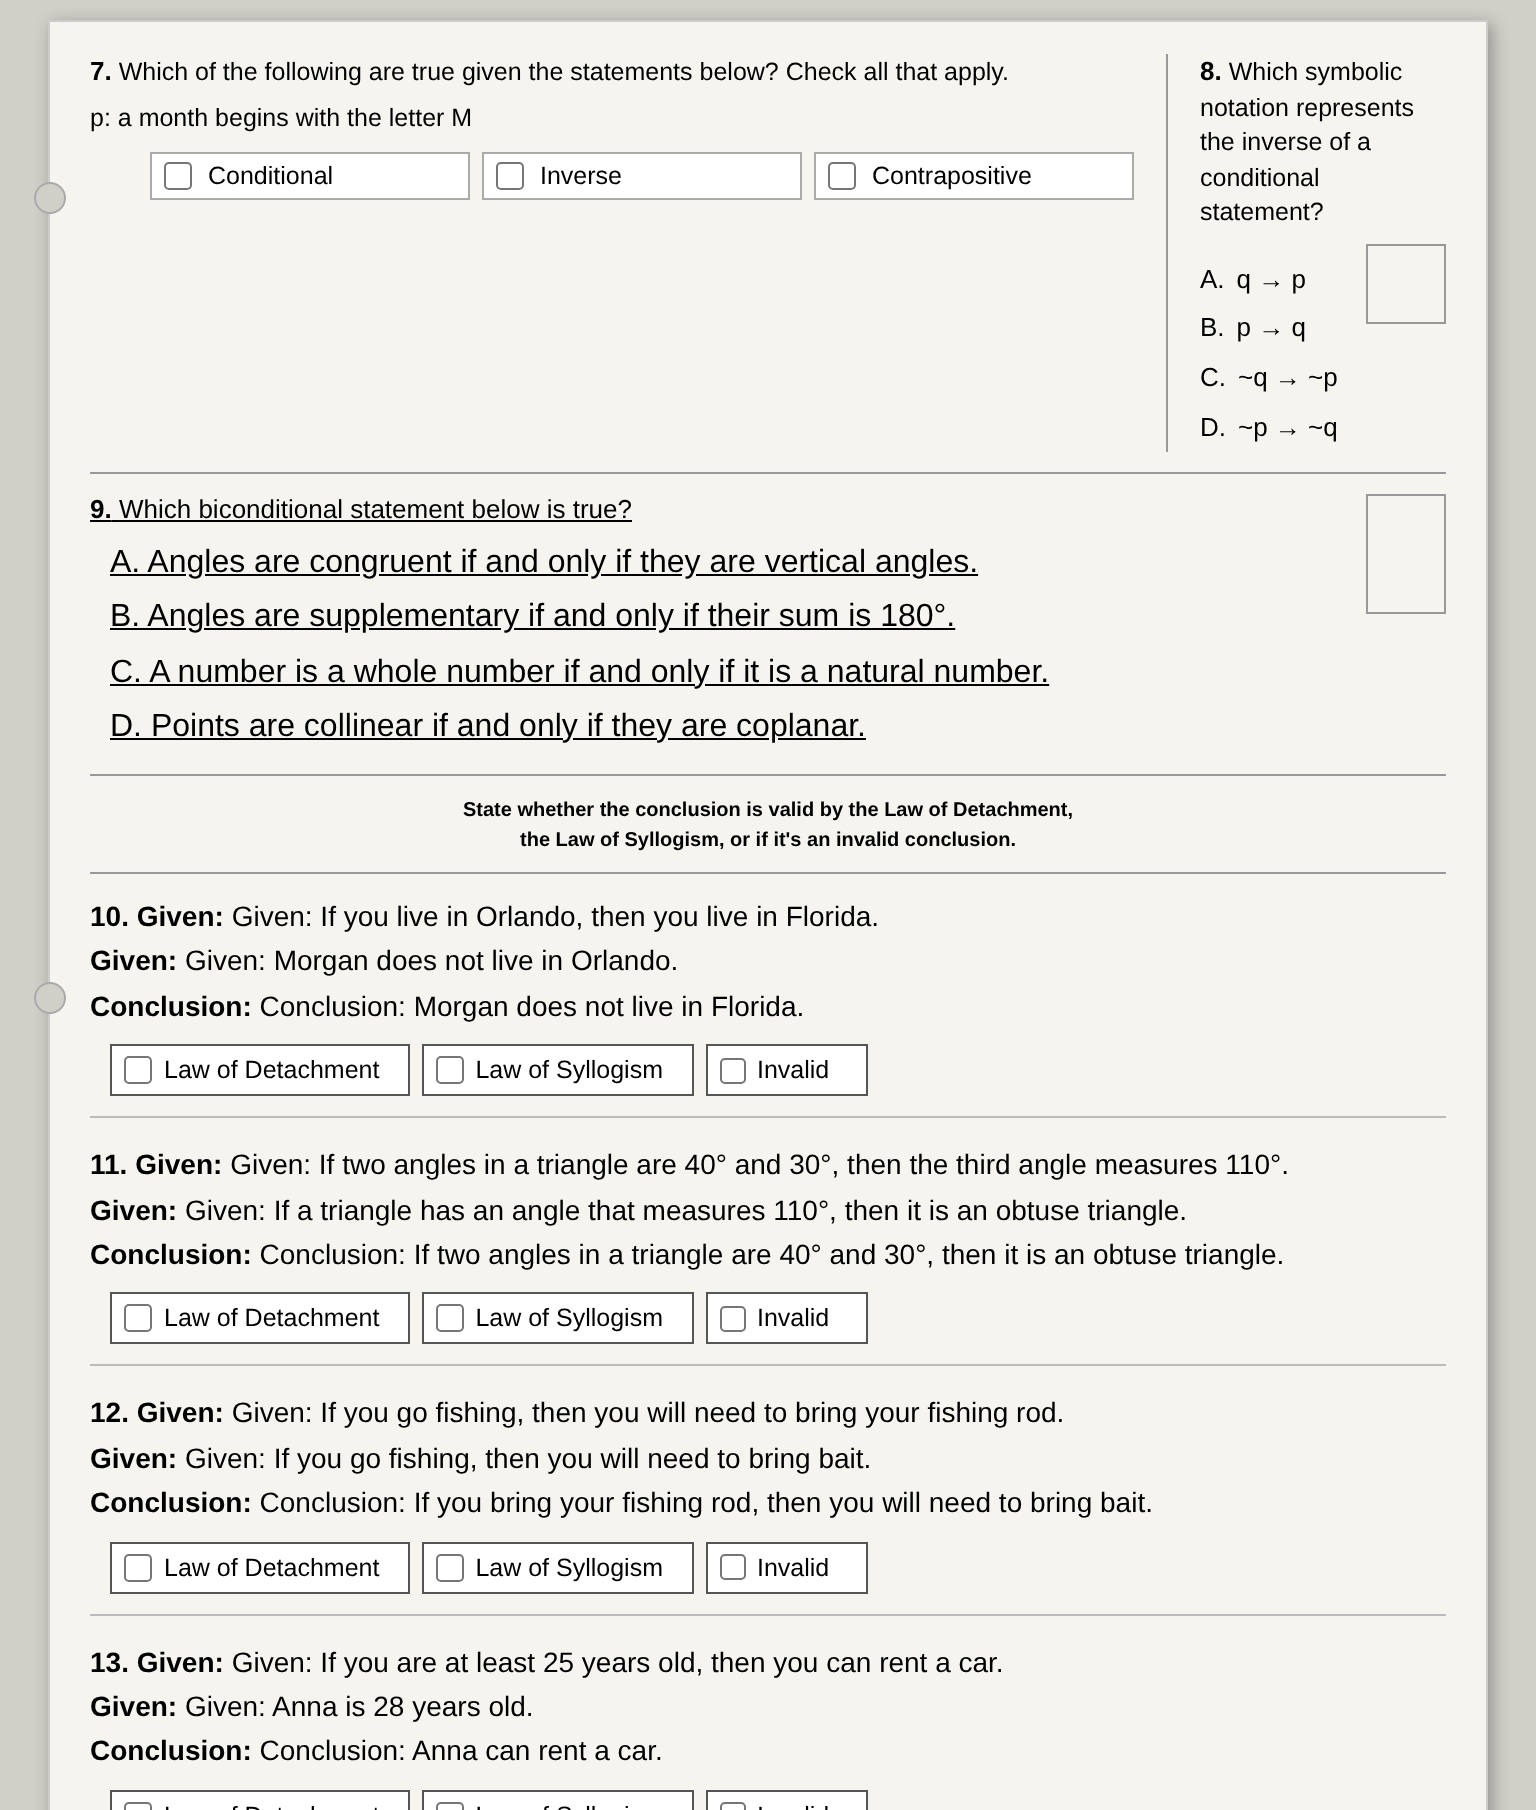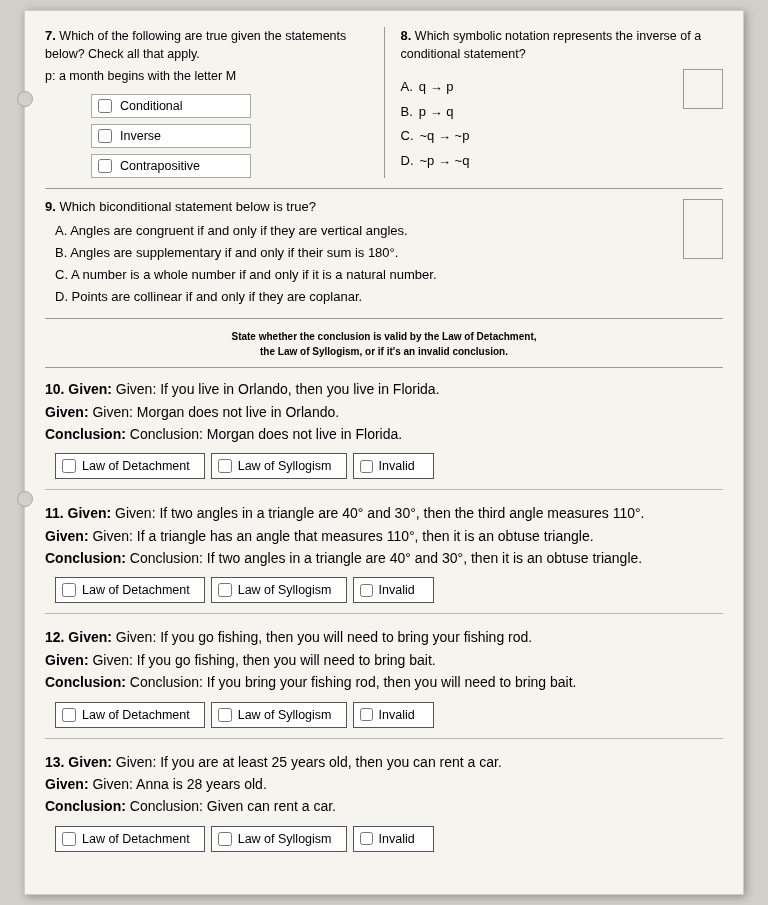--- a/index.html
+++ b/index.html
@@ -42,23 +42,22 @@
       margin-bottom: 4px;
       line-height: 1.4;
     }
     .statements {
       font-size: 12.5px;
       margin-bottom: 8px;
       line-height: 1.5;
     }
     .checkbox-group {
       display: flex;
-      flex-direction: column;
-      gap: 6px;
-      margin-left: 46px;
+      gap: 6px;
+      margin-left: 30px;
     }
     .checkbox-row {
       display: flex;
       align-items: center;
       gap: 8px;
       background: white;
       border: 1px solid #aaa;
       padding: 4px 12px 4px 6px;
       font-size: 12.5px;
       width: 160px;
@@ -87,21 +86,21 @@
     .q9-section {
       border-bottom: 1px solid #999;
       padding-bottom: 10px;
       margin-bottom: 10px;
     }
     .q9-title {
       font-size: 13px;
       margin-bottom: 6px;
     }
     .q9-options {
-      font-size: 13px;
+      font-size: 16px;
       line-height: 1.7;
       margin-left: 10px;
     }
     .q9-answer-box {
       width: 40px;
       height: 60px;
       border: 1px solid #999;
       float: right;
     }
     .instruction-box {
@@ -229,21 +228,21 @@
             <span>D.</span>
             <span>~p → ~q</span>
           </div>
         </div>
         <div class="answer-box"></div>
       </div>
     </div>
   </div>
 
   <div class="q9-section">
-    <div style="display:flex; justify-content:space-between; align-items:flex-start;">
+    <div style="display:flex; justify-content:space-between; align-items:flex-start;text-decoration:underline;">
       <div style="flex:1;">
         <div class="q9-title">
           <span class="q7-num">9.</span>
           <span>Which biconditional statement below is true?</span>
         </div>
         <div class="q9-options">
           <div>A.  Angles are congruent if and only if they are vertical angles.</div>
           <div>B.  Angles are supplementary if and  only if their sum is 180°.</div>
           <div>C.  A number is a whole number if and only if it is a natural number.</div>
           <div>D.  Points are collinear if and only if they are coplanar.</div>
@@ -325,21 +324,21 @@
         <span>Invalid</span>
       </label>
     </div>
   </div>
 
   <div class="question-block">
     <div class="given-text">
       <span class="bold">13.</span>
       <span class="bold"> Given: </span><span>Given: If you are at least 25 years old, then you can rent a car.</span><br>
       <span class="bold">Given: </span><span>Given: Anna is 28 years old.</span><br>
-      <span class="bold">Conclusion: </span><span>Conclusion: Given can rent a car.</span>
+      <span class="bold">Conclusion: </span><span>Conclusion: Anna can rent a car.</span>
     </div>
     <div class="button-row">
       <label class="law-btn">
         <input type="checkbox" style="">
         <span>Law of Detachment</span>
       </label>
       <label class="law-btn">
         <input type="checkbox" style="">
         <span>Law of Syllogism</span>
       </label>

